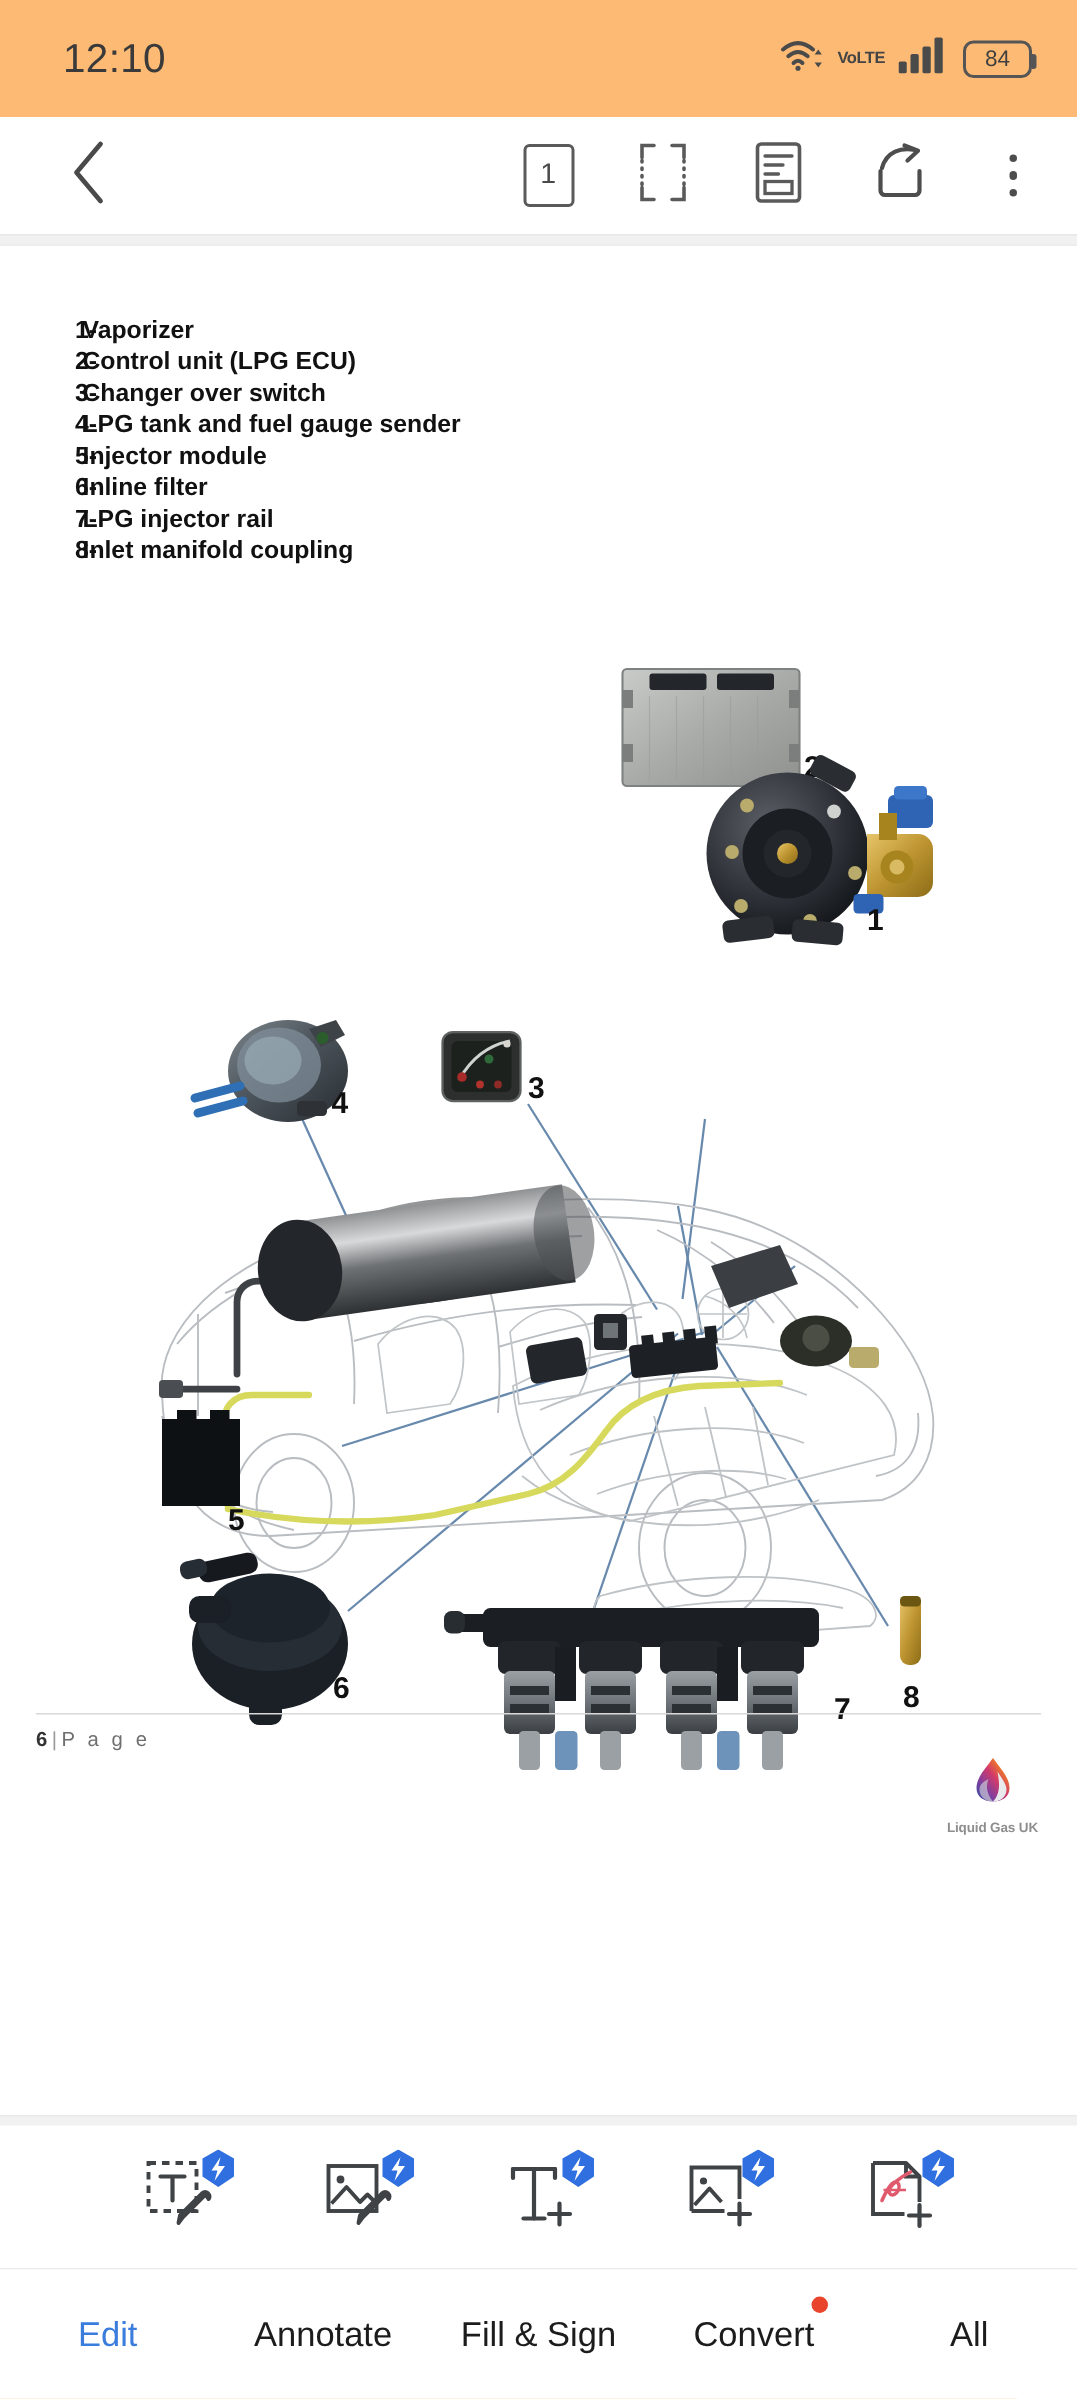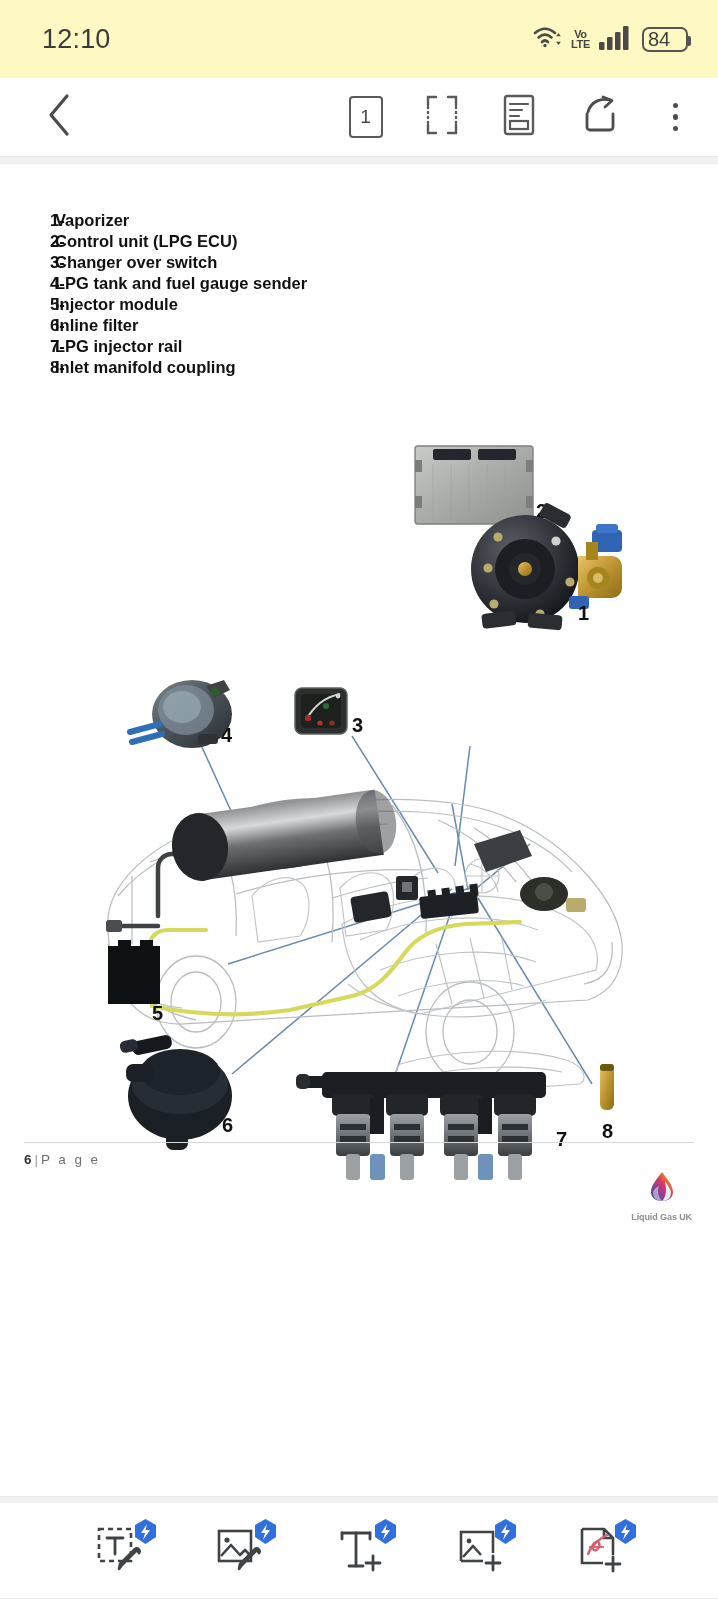--- a/index.html
+++ b/index.html
@@ -2,36 +2,36 @@
 <html><head>
 <meta charset="utf-8">
 <style>
   * { box-sizing: border-box; margin: 0; padding: 0; }
   html, body {
     width: 718px; height: 1599px;
     background: #ffffff;
     font-family: "Liberation Sans", sans-serif;
     overflow: hidden;
   }
-  #app { position: relative; width: 718px; height: 1599px; background:#fef9c3; display:flex; flex-direction:column; }
+  #app { position: relative; width: 718px; height: 1599px; background:#fdba74; display:flex; flex-direction:column; }
 
   
   .statusbar {
     height: 78px; flex: 0 0 78px;
     display: flex; align-items: center; justify-content: space-between;
     padding: 0 30px 0 42px;
   }
   .status-time { font-size: 27px; color: #3a3a3a; letter-spacing: .2px; }
   .status-icons { display:flex; align-items:center; gap:9px; }
   .ic { display:block; }
-  .volte { display:flex; flex-direction:column; align-items:center; line-height:.92; font-size:11px; font-weight:700; color:#444; letter-spacing:-.3px; }
+  .volte { display:flex; align-items:center; line-height:.92; font-size:11px; font-weight:700; color:#444; letter-spacing:-.3px; }
   .battery {
     border: 2.2px solid #555; border-radius: 7px;
-    min-width: 46px; height: 25px; display:flex; align-items:center; 
-    font-size:20px; color:#3f3f3f; padding: 0 4px; position:relative;
+    min-width: 46px; height: 25px; display:flex; align-items:center; justify-content:center;
+    font-size:15px; color:#3f3f3f; padding: 0 4px; position:relative;
   }
   .battery::after{ content:""; position:absolute; right:-5px; top:7px; width:3px; height:10px; background:#555; border-radius:0 2px 2px 0; }
 
   
   .toolbar {
     height: 78px; flex: 0 0 78px;
     display:flex; align-items:center; position:relative;
     padding: 0 30px 0 34px; background:#fff;
   }
   .tb-back { width: 52px; display:flex; align-items:center; }
@@ -599,15 +599,33 @@
         </span>
         <span class="badge">
           <svg width="23" height="25" viewBox="0 0 23 25">
             <path d="M11.5 0 L22 6 V18 L11.5 25 L1 18 V6 Z" fill="#2f6fe0"></path>
             <path d="M13 5 L7 14 h4 l-2 7 l7 -10 h-4.5 z" fill="#fff"></path>
           </svg>
         </span>
       </div>
     </div>
 
+    <div class="tabs">
+      <div class="tab active">
+        <span>Edit</span>
+      </div>
+      <div class="tab">
+        <span>Annotate</span>
+      </div>
+      <div class="tab">
+        <span>Fill &amp; Sign</span>
+      </div>
+      <div class="tab">
+        <span>Convert</span>
+        <span class="dot"></span>
+      </div>
+      <div class="tab">
+        <span>All</span>
+      </div>
+    </div>
   </div>
 
 </div>
 
 </body></html>

